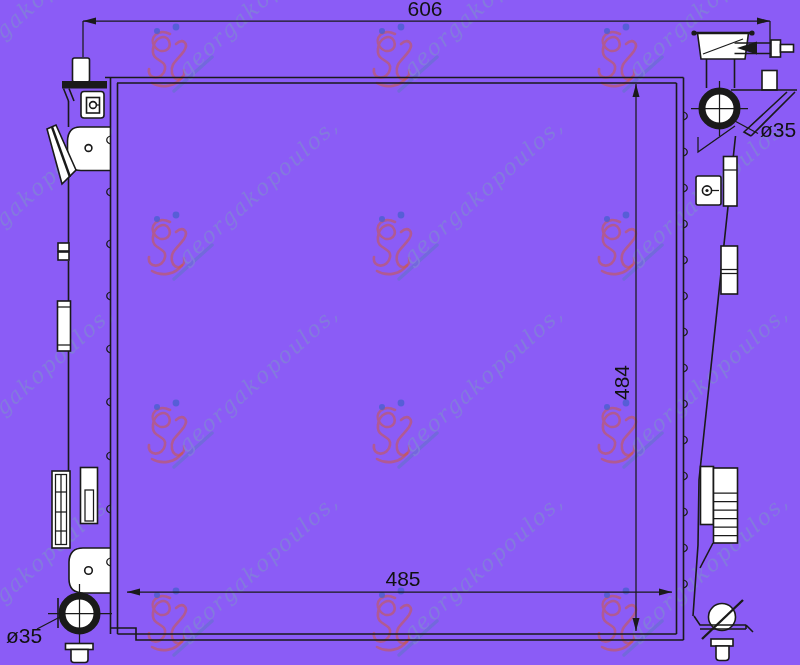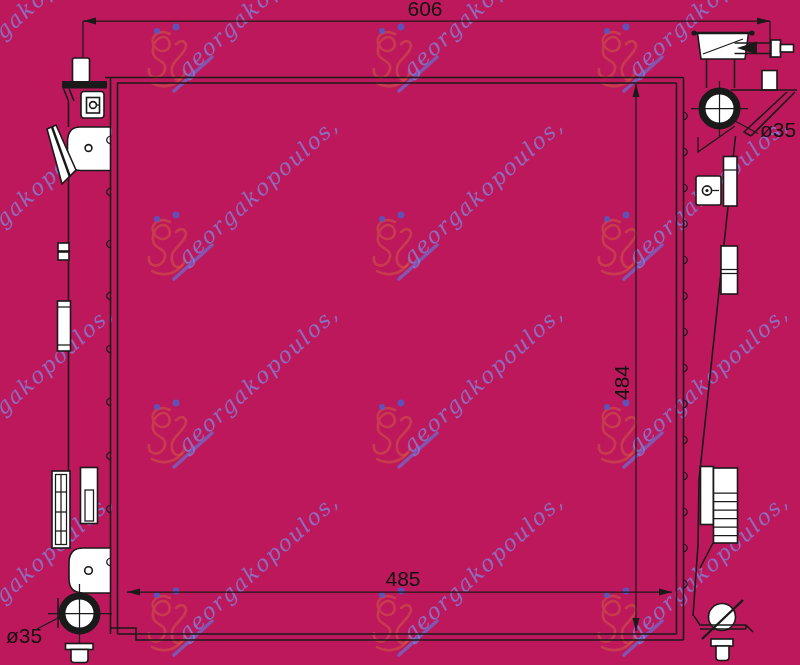--- a/index.html
+++ b/index.html
@@ -1,16 +1,16 @@
 <!DOCTYPE html>
 <html><head>
 <meta charset="utf-8">
 <style>
   html,body{margin:0;padding:0;background:#ffffff;}
-  .stage{position:relative;width:800px;height:665px;background:#be185d;overflow:hidden;
+  .stage{position:relative;width:800px;height:665px;background:#8b5cf6;overflow:hidden;
          font-family:"Liberation Sans",sans-serif;}
   svg{display:block;}
   .ln{stroke:#1a1a1a;fill:none;stroke-width:1.6;}
   .lnthin{stroke:#1a1a1a;fill:none;stroke-width:1.25;}
   .lnthick{stroke:#1a1a1a;fill:none;stroke-width:2.4;}
   .wfill{fill:#ffffff;stroke:#1a1a1a;stroke-width:1.6;}
   .solid{fill:#1a1a1a;stroke:none;}
   .circle-thick{fill:#ffffff;stroke:#1a1a1a;stroke-width:7;}
   .dimtxt{font-family:"Liberation Sans",sans-serif;font-size:21px;fill:#111111;}
   .wm-logo{fill:none;stroke:#cf5a42;stroke-width:2.6;opacity:0.55;stroke-linecap:round;}

